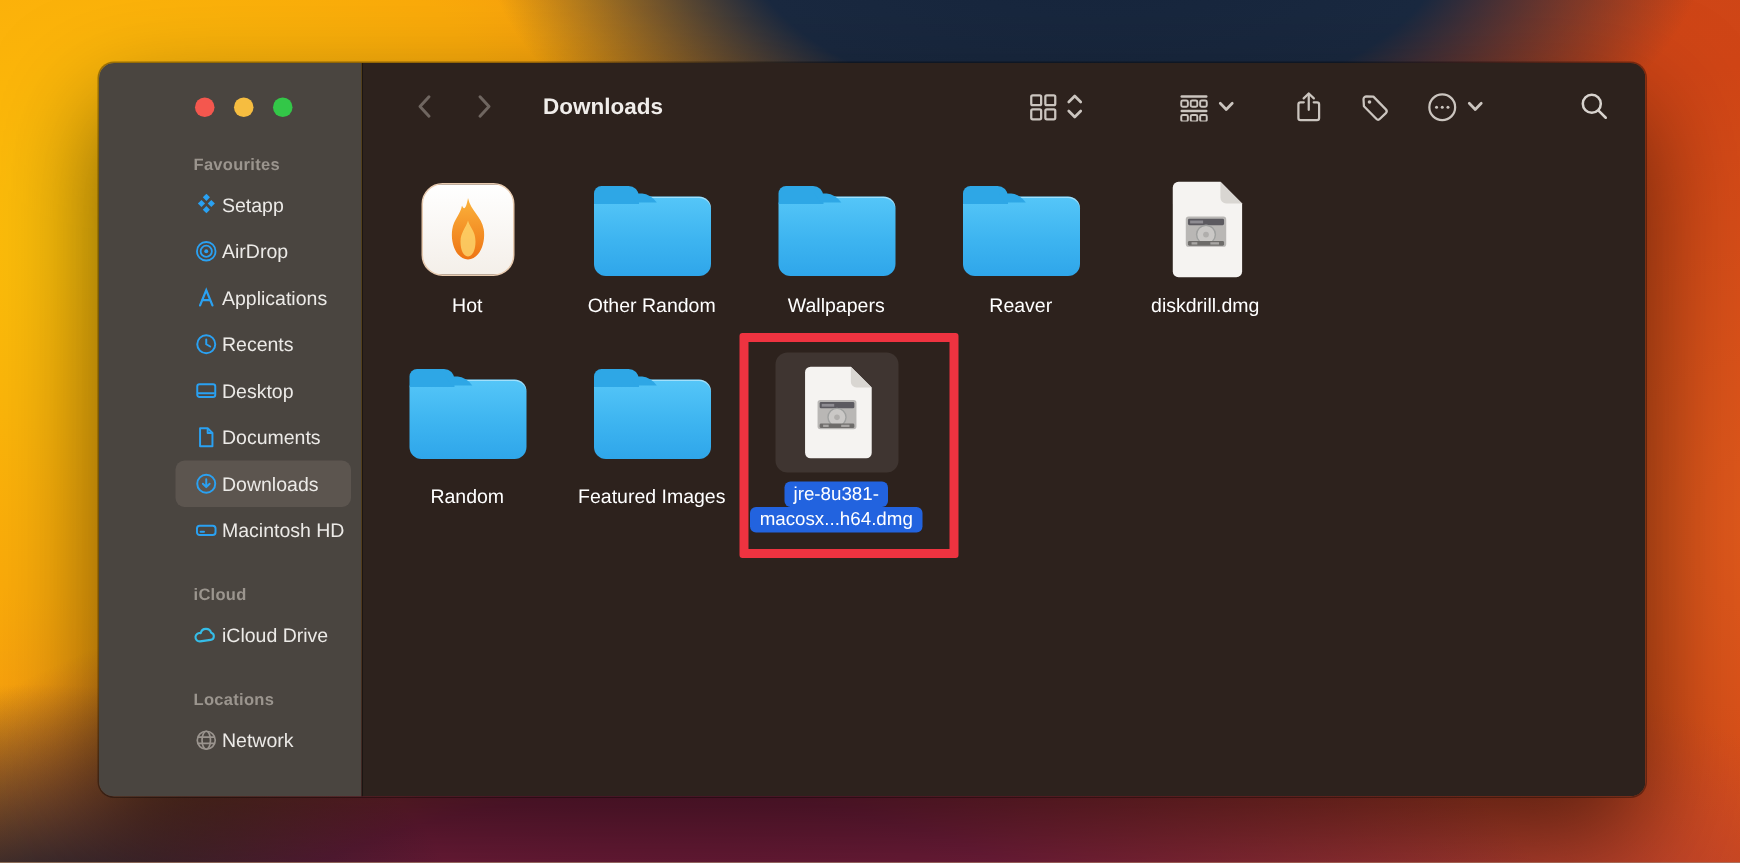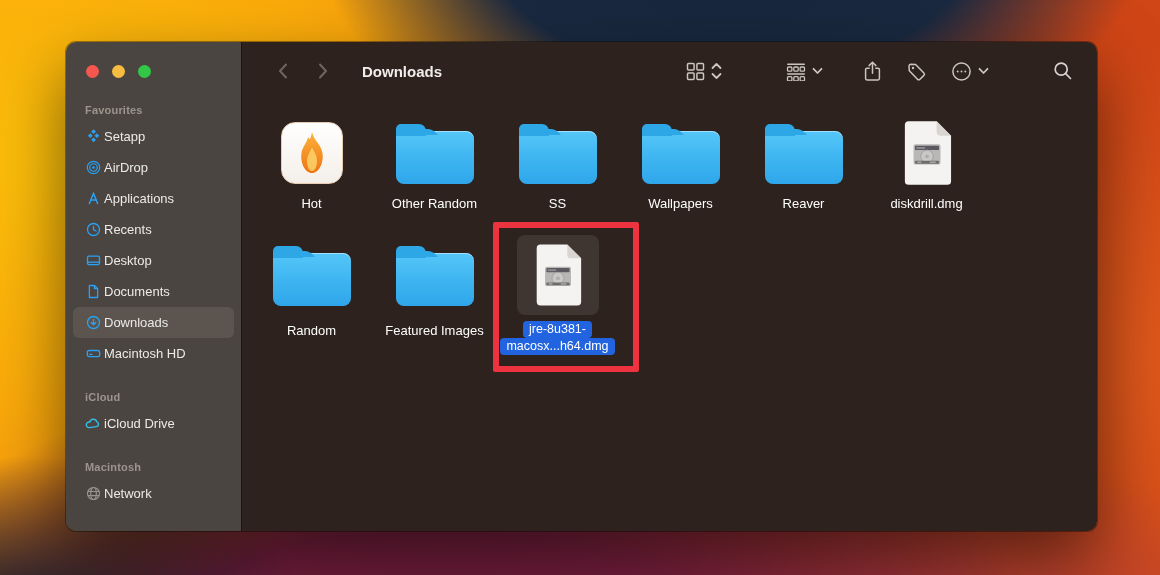--- a/index.html
+++ b/index.html
@@ -19,21 +19,21 @@
   }
 
   
   .window {
     position:absolute; left:66px; top:42px; width:1031px; height:489px;
     border-radius:10px; overflow:hidden; display:flex;
     box-shadow:0 30px 70px rgba(0,0,0,.55), 0 0 0 1px rgba(0,0,0,.35);
   }
 
   
-  .sidebar { width:175px; flex:0 0 175px; background:#4a4540; color:#eceae7; font-size:13px; }
+  .sidebar { width:175px; flex:0 0 175px; background:#4a4540; color:#eceae7; font-size:13px;padding-left:44px; }
   .lights { display:flex; gap:13px; padding:23px 0 0 20px; }
   .light { width:13px; height:13px; border-radius:50%; }
   .section-header { margin:26px 18px 5px 19px; font-size:11px; font-weight:bold; color:#9b958e; letter-spacing:.2px; }
   .section-header.later { margin-top:22px; }
   .srow { display:flex; align-items:center; gap:3px; height:31px; margin:0 7px; padding-left:12px; border-radius:6px; }
   .srow.selected { background:#5c554f; }
   .sic { width:16px; height:16px; flex:0 0 16px; display:flex; align-items:center; justify-content:center; }
   .slbl { white-space:nowrap; }
 
   
@@ -181,21 +181,21 @@
       <div class="srow">
         <span class="sic">
           <svg width="16" height="16" viewBox="0 0 16 16" fill="none" stroke="#35bde8" stroke-width="1.4" stroke-linejoin="round">
             <path d="M4.4 11.6 a2.8 2.8 0 1 1 .4-5.5 a3.6 3.6 0 0 1 7-0.2 a2.4 2.4 0 0 1-.4 4.7 z"></path>
           </svg>
           </span>
         <span class="slbl">iCloud Drive</span>
       </div>
 
 
-      <div class="section-header later">Macintosh</div>
+      <div class="section-header later">Locations</div>
 
       <div class="srow">
         <span class="sic">
           <svg width="15" height="15" viewBox="0 0 16 16" fill="none" stroke="#9a948e" stroke-width="1.2">
             <circle cx="8" cy="8" r="6.4"></circle>
               <ellipse cx="8" cy="8" rx="3" ry="6.4"></ellipse>
             <path d="M2 5.8 h12 M2 10.2 h12"></path>
           </svg>
           </span>
         <span class="slbl">Network</span>
@@ -310,26 +310,20 @@
             <div class="flabel">Hot</div>
           </div>
 
           <div class="cell">
             <div class="iconwrap">
                 <div class="folder"></div>
               </div>
             <div class="flabel">Other Random</div>
           </div>
 
-          <div class="cell">
-            <div class="iconwrap">
-                <div class="folder"></div>
-              </div>
-            <div class="flabel">SS</div>
-          </div>
 
           <div class="cell">
             <div class="iconwrap">
                 <div class="folder"></div>
               </div>
             <div class="flabel">Wallpapers</div>
           </div>
 
           <div class="cell">
             <div class="iconwrap">

